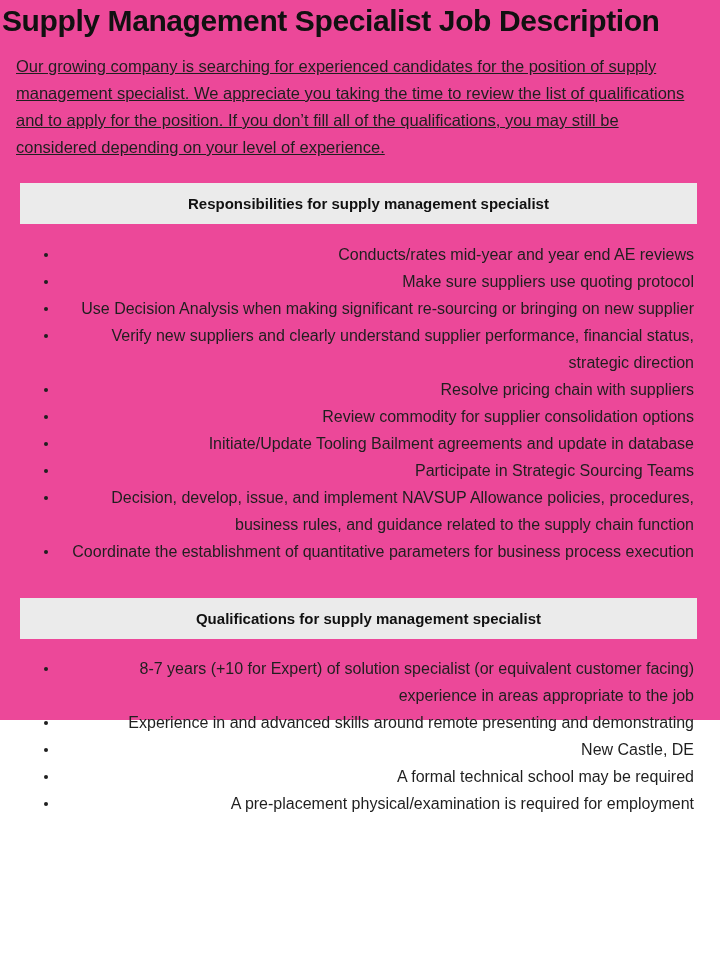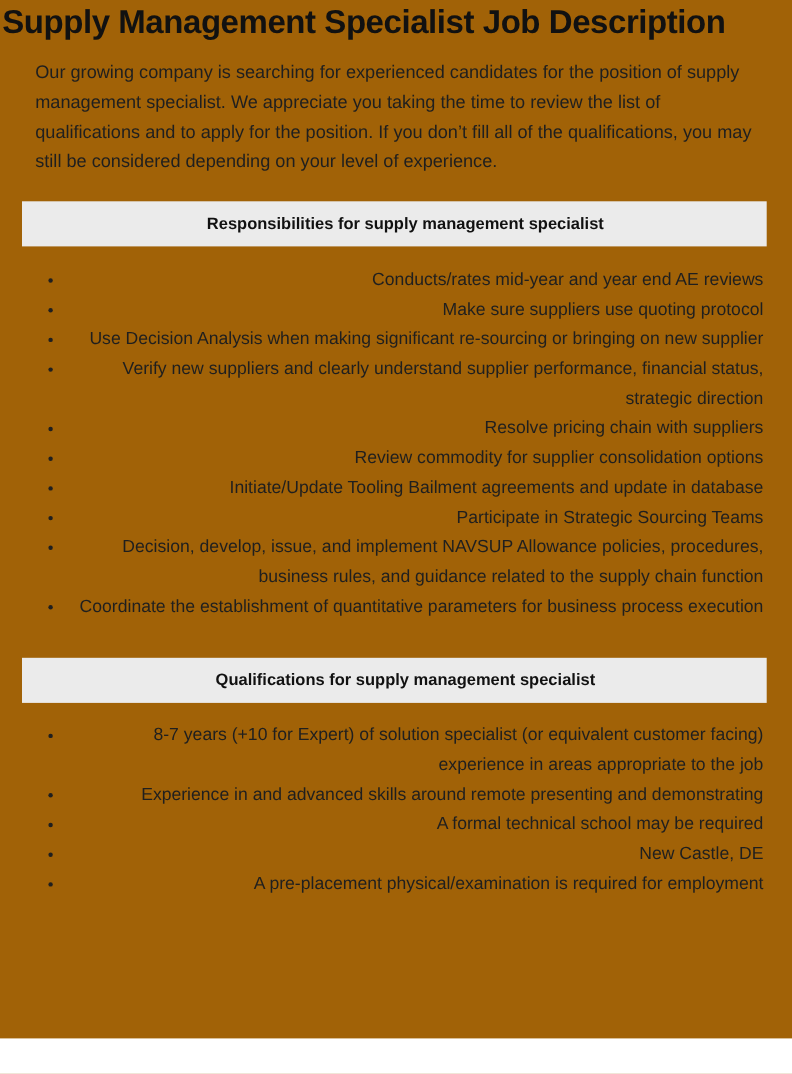--- a/index.html
+++ b/index.html
@@ -10,40 +10,41 @@
   }
   body {
     width: 720px;
     height: 976px;
     font-family: "Liberation Sans", sans-serif;
     color: #1a1a1a;
     overflow: hidden;
   }
   .page {
     width: 720px;
-    height: 944px;
+    height: 720px;
     position: relative;
-    background: #a16207;
+    background: #ec4899;
   }
   .doc-title {
     font-size: 30px;
     font-weight: bold;
     line-height: 36px;
     letter-spacing: -0.4px;
     color: #111111;
     margin: 0;
     padding: 3px 0 0 2px;
     white-space: nowrap;
   }
   .intro {
     margin: 0;
-    padding: 14px 24px 0 32px;
+    padding: 14px 24px 0 16px;
     font-size: 16.5px;
     line-height: 27px;
     color: #1f1f1f;
+    text-decoration: underline;
   }
   .section {
     margin: 0;
   }
   .section-header {
     background: #ebebeb;
     margin: 22px 23px 0 20px;
     padding: 11px 0 11px 20px;
     font-size: 15px;
     font-weight: bold;
@@ -105,19 +106,19 @@
         <li>Decision, develop, issue, and implement NAVSUP Allowance policies, procedures, business rules, and guidance related to the supply chain function</li>
         <li>Coordinate the establishment of quantitative parameters for business process execution</li>
       </ul>
   </div>
 
   <div class="section section-qualifications">
     <div class="section-header">Qualifications for supply management specialist</div>
     <ul class="bullet-list">
         <li>8-7 years (+10 for Expert) of solution specialist (or equivalent customer facing) experience in areas appropriate to the job</li>
         <li>Experience in and advanced skills around remote presenting and demonstrating</li>
+        <li>New Castle, DE</li>
         <li>A formal technical school may be required</li>
-        <li>New Castle, DE</li>
         <li>A pre-placement physical/examination is required for employment</li>
       </ul>
   </div>
 
 </div>
 
 </body></html>

